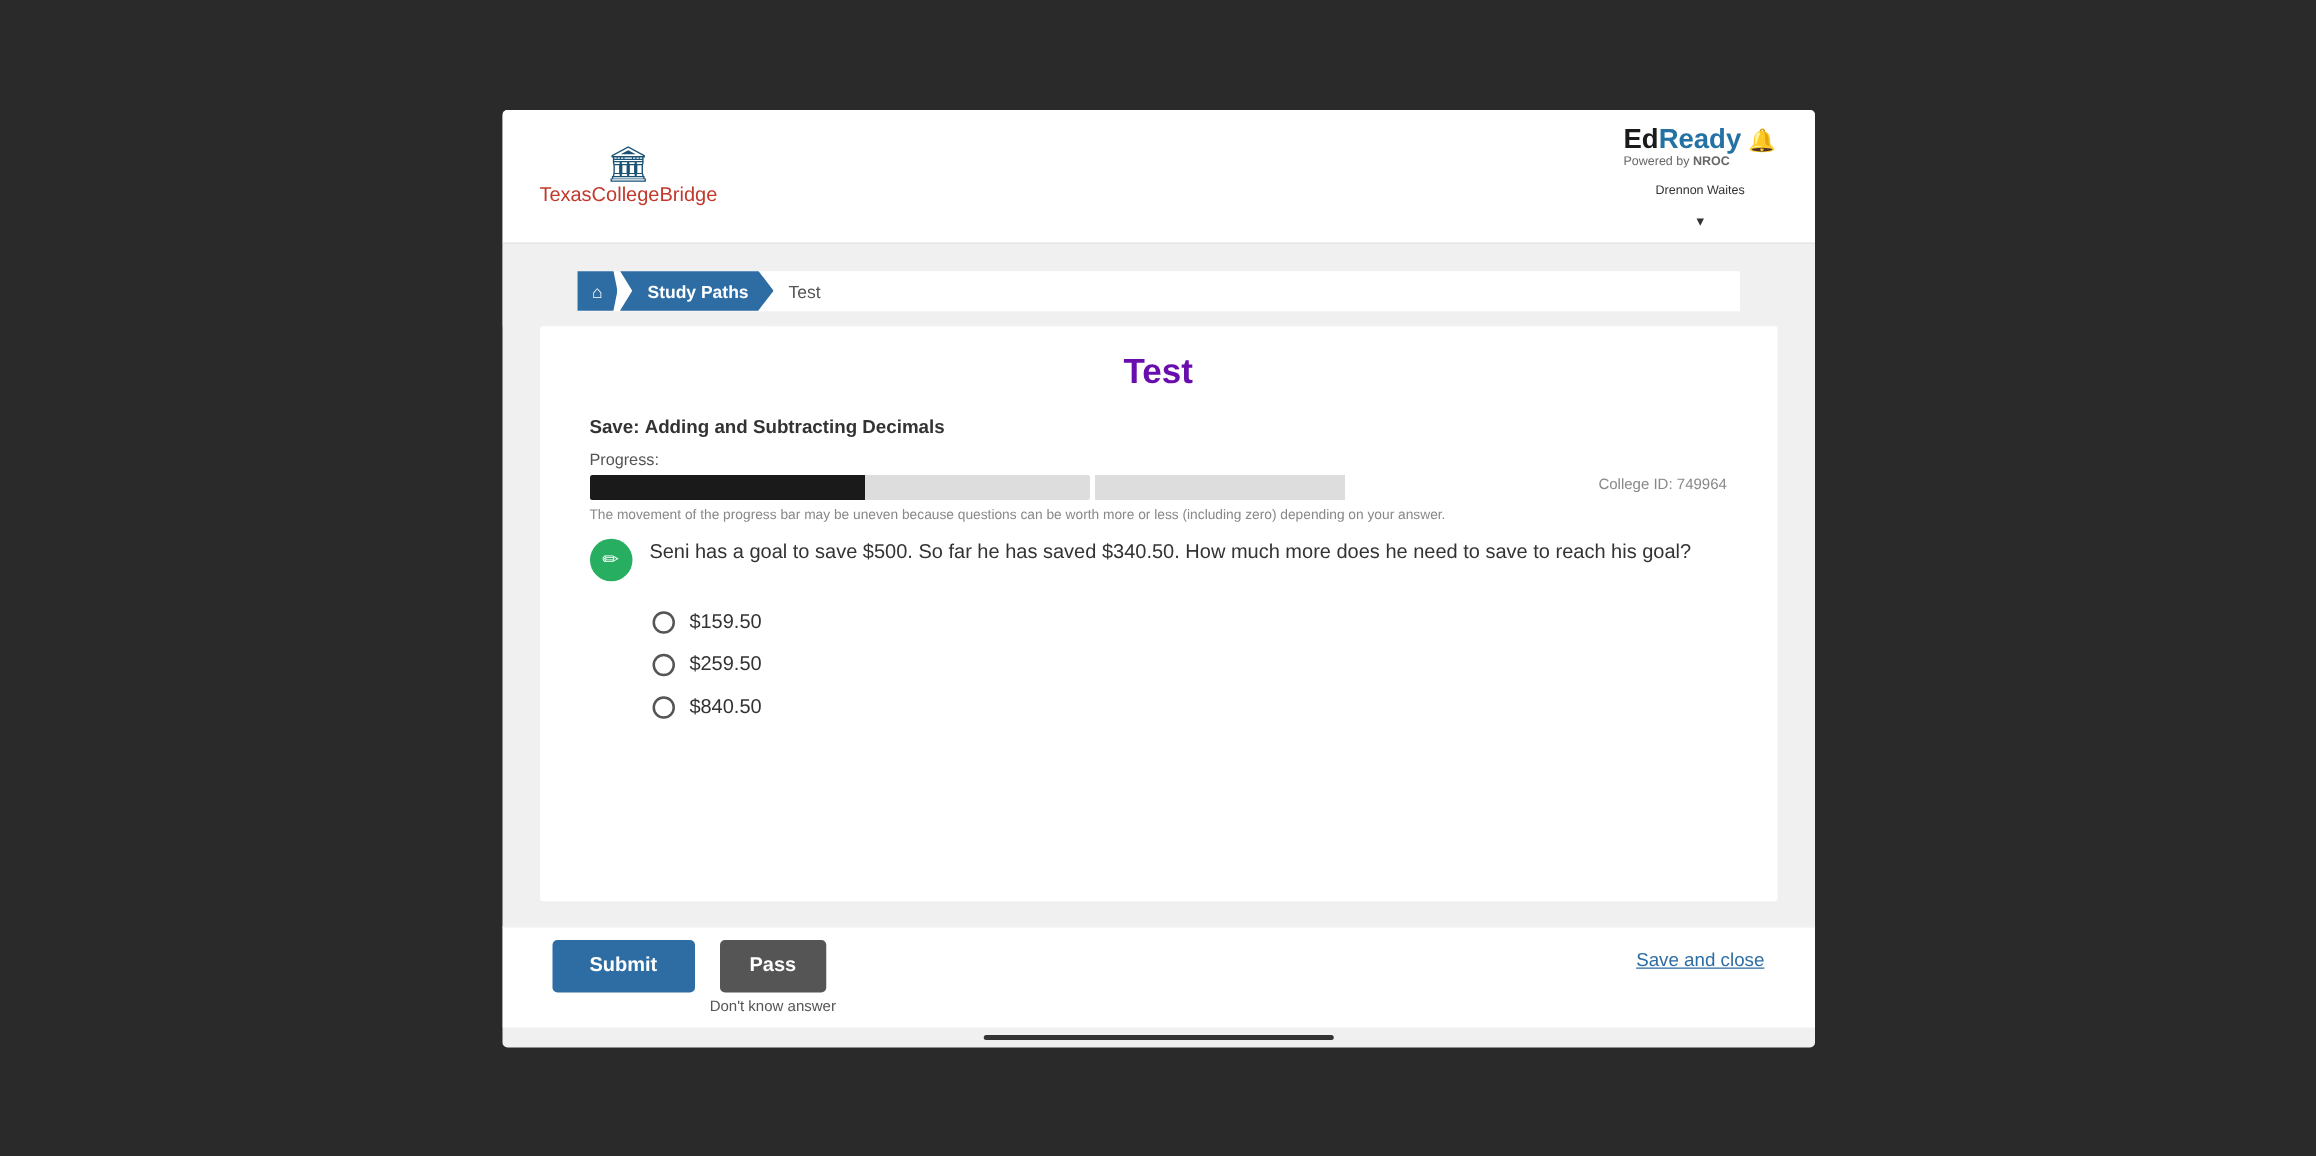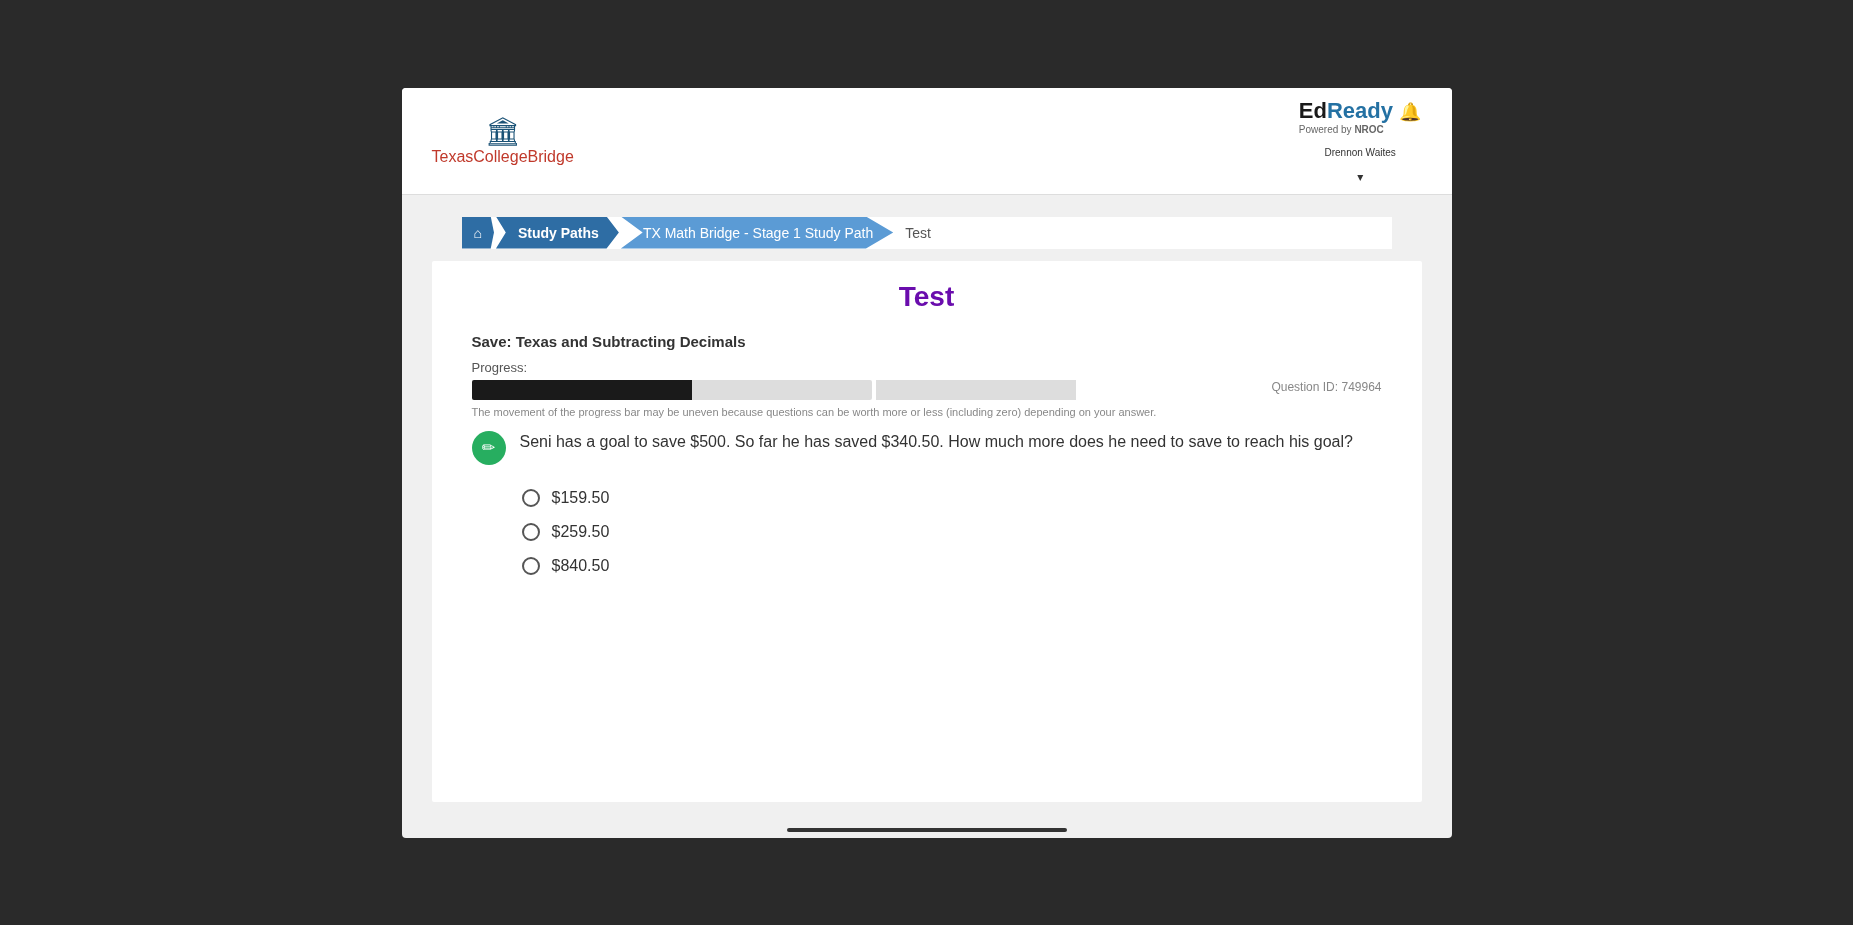--- a/index.html
+++ b/index.html
@@ -303,42 +303,41 @@
       <span class="dropdown-arrow">▾</span>
     </div>
   </div>
 
   <div style="padding: 10px 30px 0 30px; background: #f0f0f0;">
     <div class="breadcrumb">
       <div class="breadcrumb-home">
         <span>⌂</span>
       </div>
       <div class="breadcrumb-item">Study Paths</div>
-      <div class="breadcrumb-item-light">TX Math Bridge - Stage 1 Study Path</div>
       <div class="breadcrumb-current">Test</div>
     </div>
   </div>
 
   <div class="main-content">
     <h1 class="page-title">Test</h1>
 
     <div class="topic-line">
       <span>Save:</span>
-      <span>Texas and Subtracting Decimals</span>
+      <span>Adding and Subtracting Decimals</span>
     </div>
 
     <div class="progress-label">Progress:</div>
 
     <div class="progress-container">
       <div class="progress-bar-outer">
         <div class="progress-bar-inner" style="width: 55%;"></div>
       </div>
       <div style="width: 200px; height: 20px; background: #ddd; margin-left: 4px;"></div>
       <div class="question-id">
-        <span>Question ID:</span> <span>749964</span>
+        <span>College ID:</span> <span>749964</span>
       </div>
     </div>
 
     <div class="progress-note">The movement of the progress bar may be uneven because questions can be worth more or less (including zero) depending on your answer.</div>
 
     <div class="question-area">
       <div class="edit-icon">
         <span>✏</span>
       </div>
       <div class="question-text">Seni has a goal to save $500. So far he has saved $340.50. How much more does he need to save to reach his goal?</div>
@@ -353,15 +352,23 @@
         <span class="radio-circle"></span>
         <span>$259.50</span>
       </li>
       <li class="option-item">
         <span class="radio-circle"></span>
         <span>$840.50</span>
       </li>
     </ul>
   </div>
 
+  <div class="footer-bar">
+    <button class="btn-submit">Submit</button>
+    <div class="btn-pass-wrapper">
+      <button class="btn-pass">Pass</button>
+      <div class="dont-know">Don't know answer</div>
+    </div>
+    <a class="save-close-link">Save and close</a>
+  </div>
 
   <div class="scroll-indicator"></div>
 </div>
 
 </body></html>

